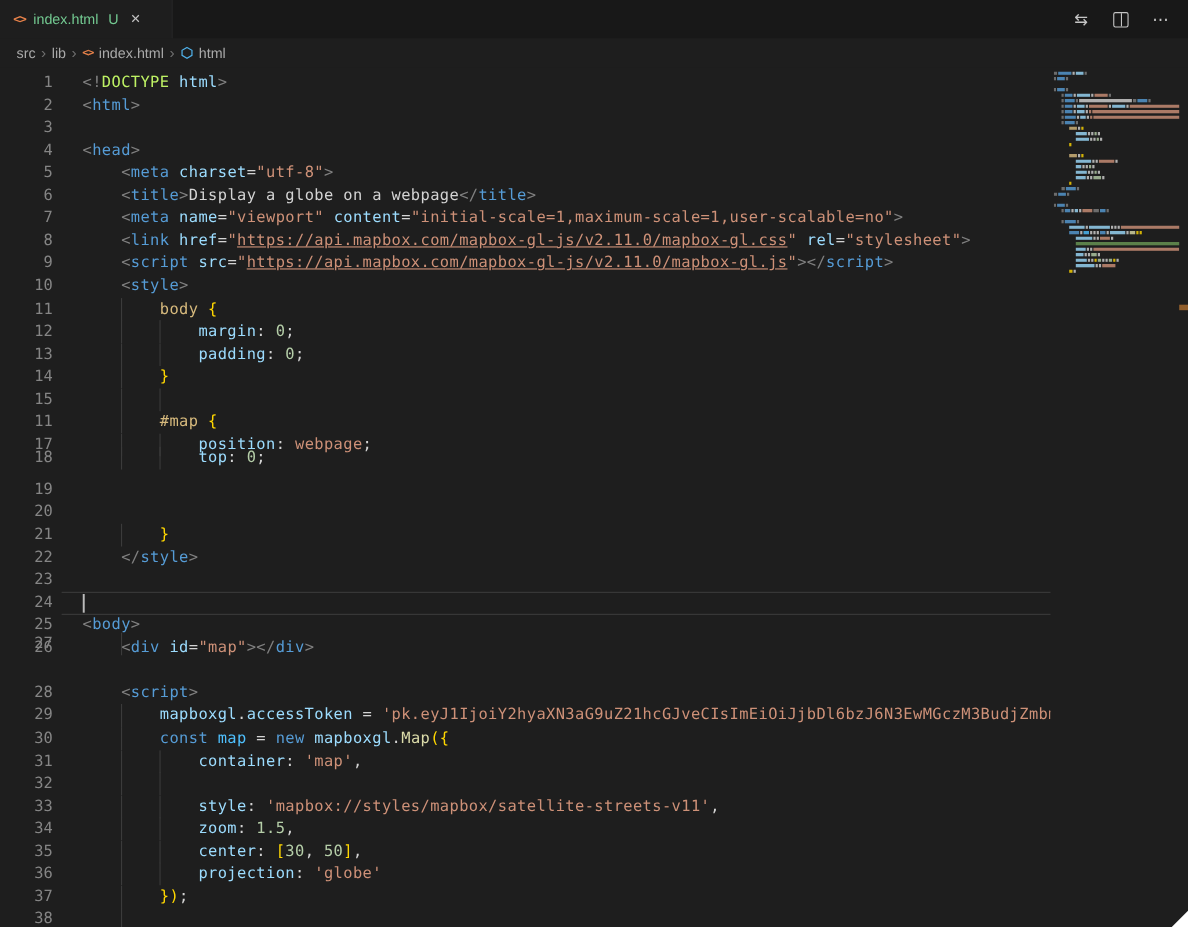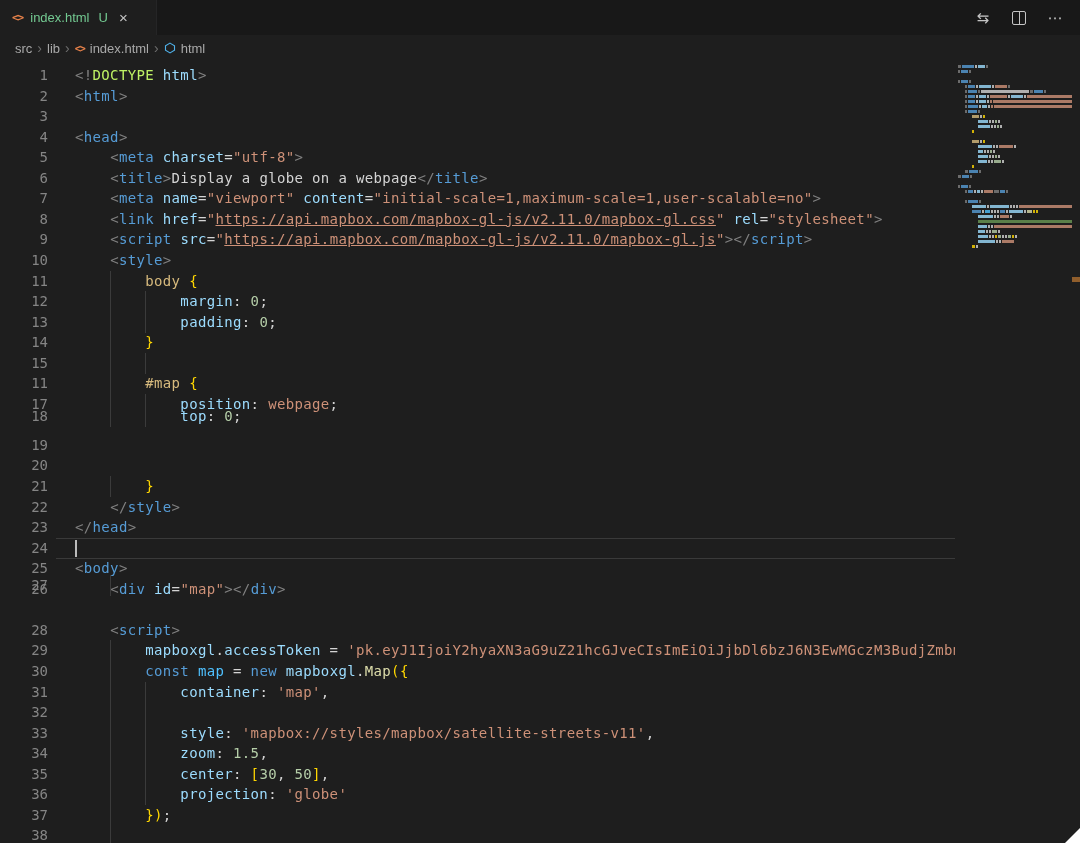--- a/index.html
+++ b/index.html
@@ -178,21 +178,20 @@
         <div class="line" style="top: 415px;">
           <div class="num">21</div>
           <div class="txt"><span class="guide" style="left: 35px;"></span><span>        </span><span style="color: rgb(255, 215, 0);">}</span></div>
         </div>
         <div class="line" style="top: 435.55px;">
           <div class="num">22</div>
           <div class="txt"><span>    </span><span style="color: rgb(128, 128, 128);">&lt;/</span><span style="color: rgb(86, 156, 214);">style</span><span style="color: rgb(128, 128, 128);">&gt;</span></div>
         </div>
         <div class="line" style="top: 456.1px;">
           <div class="num">23</div>
-          <div class="txt"><span></span><span style="color: rgb(128, 128, 128);">&lt;/</span><span style="color: rgb(86, 156, 214);">head</span><span style="color: rgb(128, 128, 128);">&gt;</span></div>
         </div>
         <div class="line current" style="top: 476.65px;">
           <div class="num">24</div>
           <div class="txt"><span></span><span class="cursor"></span></div>
         </div>
         <div class="line" style="top: 497.2px;">
           <div class="num">25</div>
           <div class="txt"><span></span><span style="color: rgb(128, 128, 128);">&lt;</span><span style="color: rgb(86, 156, 214);">body</span><span style="color: rgb(128, 128, 128);">&gt;</span></div>
         </div>
         <div class="line" style="top: 517.75px;">

